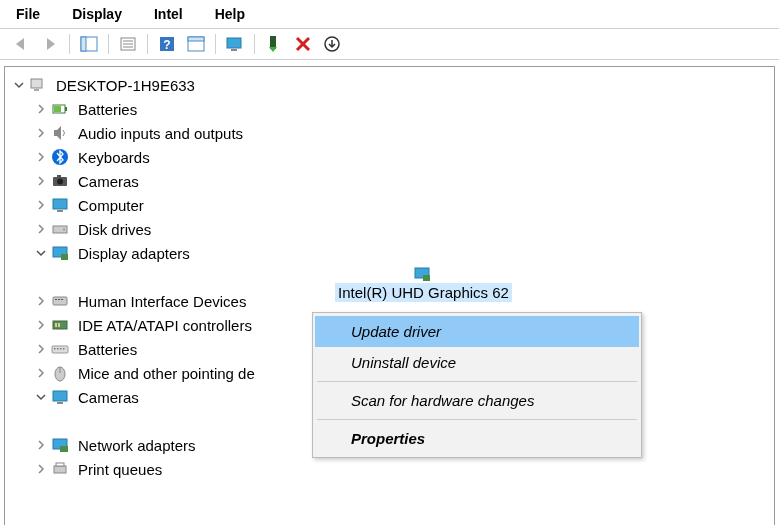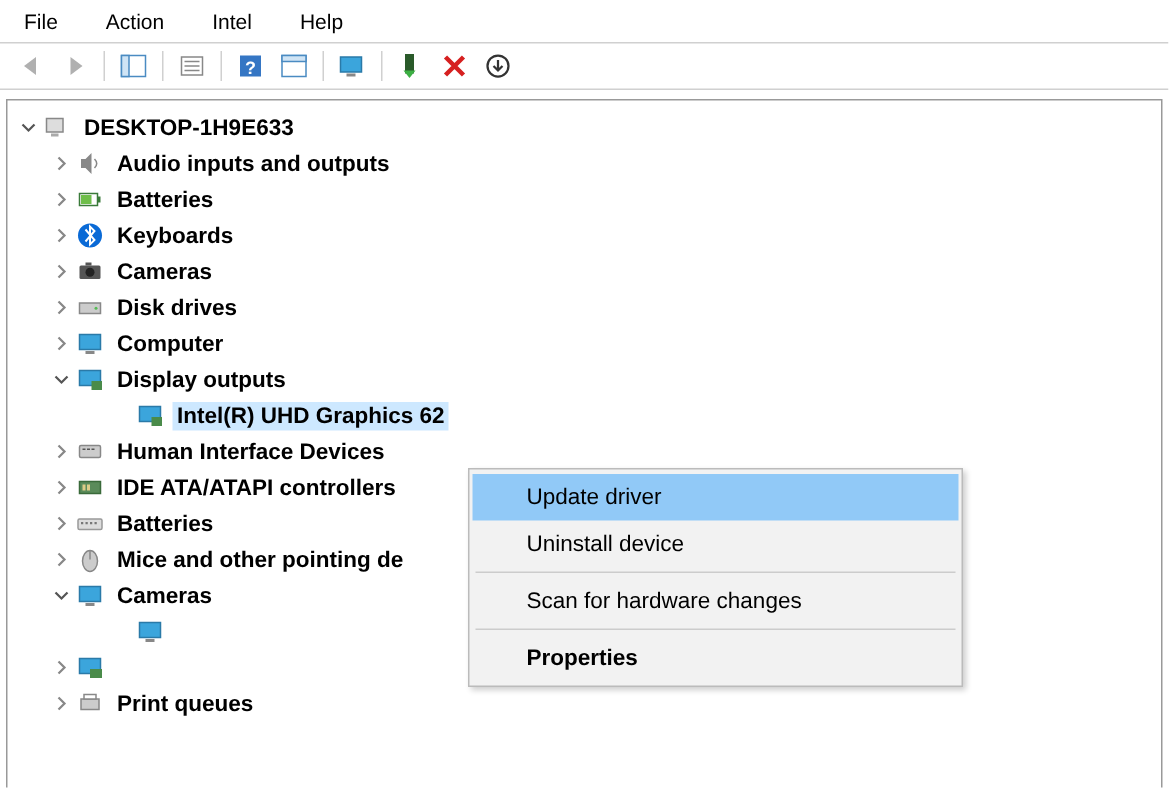--- a/index.html
+++ b/index.html
@@ -13,20 +13,21 @@
 }
 .menubar {
   display: flex;
   padding: 4px 10px;
   gap: 20px;
   font-size: 14px;
 }
 .menubar-item {
   padding: 2px 6px;
   cursor: default;
+  font-weight: bold;
 }
 .toolbar {
   display: flex;
   align-items: center;
   padding: 3px 8px;
   border-top: 1px solid #d0d0d0;
   border-bottom: 1px solid #d0d0d0;
   gap: 3px;
 }
 .toolbar-btn {
@@ -50,21 +51,20 @@
   overflow: hidden;
   padding-top: 6px;
 }
 .tree-row {
   display: flex;
   align-items: center;
   height: 24px;
   font-size: 15px;
   cursor: default;
   white-space: nowrap;
-  font-weight: bold;
 }
 .tree-row.selected .label-wrap {
   background: #cde8ff;
 }
 .arrow {
   width: 16px;
   height: 16px;
   display: flex;
   align-items: center;
   justify-content: center;
@@ -77,52 +77,53 @@
   display: flex;
   align-items: center;
   justify-content: center;
   margin-right: 4px;
 }
 .label-wrap {
   padding: 1px 3px;
 }
 .indent-0 { padding-left: 6px; }
 .indent-1 { padding-left: 28px; }
-.indent-2 { padding-left: 68px; }
+.indent-2 { padding-left: 68px; flex-direction: column; }
 .context-menu {
   position: absolute;
   background: #f2f2f2;
   border: 1px solid #bbb;
   box-shadow: 2px 2px 4px rgba(0,0,0,0.2);
   padding: 3px 2px;
   font-size: 15px;
 }
 .context-item {
   padding: 7px 20px 7px 36px;
   cursor: default;
+  font-style: italic;
 }
 .context-item.highlighted {
   background: #91c9f7;
 }
 .context-item.bold {
   font-weight: bold;
 }
 .context-sep {
   height: 1px;
   background: #ccc;
   margin: 3px 2px;
 }
 svg { display: block; }
 </style>
 </head>
 <body>
 
 <div class="menubar">
   <div class="menubar-item">File</div>
-  <div class="menubar-item">Action</div>
+  <div class="menubar-item">Display</div>
   <div class="menubar-item">Intel</div>
   <div class="menubar-item">Help</div>
 </div>
 
 <div class="toolbar">
   <div class="toolbar-btn">
     <svg width="18" height="18" viewBox="0 0 18 18">
         <path d="M12 3 L4 9 L12 15 Z" fill="#b0b0b0"></path>
       </svg>
   </div>
@@ -205,51 +206,51 @@
   </div>
 
   <div class="tree-row indent-1">
     <span class="arrow">
         <svg width="10" height="10" viewBox="0 0 10 10">
           <path d="M3 1 L7 5 L3 9" fill="none" stroke="#888" stroke-width="1.5"></path>
         </svg>
       </span>
     <span class="icon-slot">
         <svg width="18" height="18" viewBox="0 0 18 18">
-          <path d="M3 6 L6 6 L10 2 L10 16 L6 12 L3 12 Z" fill="#888"></path>
-          <path d="M12 6 Q15 9 12 12" fill="none" stroke="#888"></path>
-        </svg>
-      </span>
-    <span class="label-wrap">Audio inputs and outputs</span>
-  </div>
-
-  <div class="tree-row indent-1">
-    <span class="arrow">
-        <svg width="10" height="10" viewBox="0 0 10 10">
-          <path d="M3 1 L7 5 L3 9" fill="none" stroke="#888" stroke-width="1.5"></path>
-        </svg>
-      </span>
-    <span class="icon-slot">
-        <svg width="18" height="18" viewBox="0 0 18 18">
           <rect x="2" y="5" width="12" height="8" fill="#fff" stroke="#3a7a3a"></rect>
           <rect x="14" y="7" width="2" height="4" fill="#3a7a3a"></rect>
           <rect x="3" y="6" width="7" height="6" fill="#6fbe4a"></rect>
         </svg>
       </span>
     <span class="label-wrap">Batteries</span>
   </div>
 
   <div class="tree-row indent-1">
     <span class="arrow">
         <svg width="10" height="10" viewBox="0 0 10 10">
           <path d="M3 1 L7 5 L3 9" fill="none" stroke="#888" stroke-width="1.5"></path>
         </svg>
       </span>
     <span class="icon-slot">
         <svg width="18" height="18" viewBox="0 0 18 18">
+          <path d="M3 6 L6 6 L10 2 L10 16 L6 12 L3 12 Z" fill="#888"></path>
+          <path d="M12 6 Q15 9 12 12" fill="none" stroke="#888"></path>
+        </svg>
+      </span>
+    <span class="label-wrap">Audio inputs and outputs</span>
+  </div>
+
+  <div class="tree-row indent-1">
+    <span class="arrow">
+        <svg width="10" height="10" viewBox="0 0 10 10">
+          <path d="M3 1 L7 5 L3 9" fill="none" stroke="#888" stroke-width="1.5"></path>
+        </svg>
+      </span>
+    <span class="icon-slot">
+        <svg width="18" height="18" viewBox="0 0 18 18">
           <circle cx="9" cy="9" r="8" fill="#0a6ad6"></circle>
           <path d="M6 5 L12 12 L9 15 L9 3 L12 6 L6 13" fill="none" stroke="#fff" stroke-width="1.3"></path>
         </svg>
       </span>
     <span class="label-wrap">Keyboards</span>
   </div>
 
   <div class="tree-row indent-1">
     <span class="arrow">
         <svg width="10" height="10" viewBox="0 0 10 10">
@@ -267,55 +268,55 @@
   </div>
 
   <div class="tree-row indent-1">
     <span class="arrow">
         <svg width="10" height="10" viewBox="0 0 10 10">
           <path d="M3 1 L7 5 L3 9" fill="none" stroke="#888" stroke-width="1.5"></path>
         </svg>
       </span>
     <span class="icon-slot">
         <svg width="18" height="18" viewBox="0 0 18 18">
+          <rect x="2" y="3" width="14" height="10" fill="#3ba5dc" stroke="#2a7aa8"></rect>
+          <rect x="6" y="14" width="6" height="2" fill="#888"></rect>
+        </svg>
+      </span>
+    <span class="label-wrap">Computer</span>
+  </div>
+
+  <div class="tree-row indent-1">
+    <span class="arrow">
+        <svg width="10" height="10" viewBox="0 0 10 10">
+          <path d="M3 1 L7 5 L3 9" fill="none" stroke="#888" stroke-width="1.5"></path>
+        </svg>
+      </span>
+    <span class="icon-slot">
+        <svg width="18" height="18" viewBox="0 0 18 18">
           <rect x="2" y="6" width="14" height="7" fill="#ccc" stroke="#888"></rect>
           <circle cx="13" cy="9.5" r="1" fill="#5b5"></circle>
         </svg>
       </span>
     <span class="label-wrap">Disk drives</span>
   </div>
 
   <div class="tree-row indent-1">
     <span class="arrow">
         <svg width="10" height="10" viewBox="0 0 10 10">
-          <path d="M3 1 L7 5 L3 9" fill="none" stroke="#888" stroke-width="1.5"></path>
-        </svg>
-      </span>
-    <span class="icon-slot">
-        <svg width="18" height="18" viewBox="0 0 18 18">
-          <rect x="2" y="3" width="14" height="10" fill="#3ba5dc" stroke="#2a7aa8"></rect>
-          <rect x="6" y="14" width="6" height="2" fill="#888"></rect>
-        </svg>
-      </span>
-    <span class="label-wrap">Computer</span>
-  </div>
-
-  <div class="tree-row indent-1">
-    <span class="arrow">
-        <svg width="10" height="10" viewBox="0 0 10 10">
           <path d="M1 3 L5 7 L9 3" fill="none" stroke="#555" stroke-width="1.5"></path>
         </svg>
       </span>
     <span class="icon-slot">
         <svg width="18" height="18" viewBox="0 0 18 18">
           <rect x="2" y="3" width="14" height="10" fill="#3ba5dc" stroke="#2a7aa8"></rect>
           <rect x="10" y="10" width="7" height="6" fill="#4a8b4a"></rect>
         </svg>
       </span>
-    <span class="label-wrap">Display outputs</span>
+    <span class="label-wrap">Display adapters</span>
   </div>
 
   <div class="tree-row indent-2 selected">
     <span class="arrow"></span>
     <span class="icon-slot">
         <svg width="18" height="18" viewBox="0 0 18 18">
           <rect x="2" y="3" width="14" height="10" fill="#3ba5dc" stroke="#2a7aa8"></rect>
           <rect x="10" y="10" width="7" height="6" fill="#4a8b4a"></rect>
         </svg>
       </span>
@@ -418,20 +419,21 @@
         <svg width="10" height="10" viewBox="0 0 10 10">
           <path d="M3 1 L7 5 L3 9" fill="none" stroke="#888" stroke-width="1.5"></path>
         </svg>
       </span>
     <span class="icon-slot">
         <svg width="18" height="18" viewBox="0 0 18 18">
           <rect x="2" y="3" width="14" height="10" fill="#3ba5dc" stroke="#2a7aa8"></rect>
           <rect x="9" y="10" width="8" height="6" fill="#4a8b4a"></rect>
         </svg>
       </span>
+    <span class="label-wrap">Network adapters</span>
   </div>
 
   <div class="tree-row indent-1">
     <span class="arrow">
         <svg width="10" height="10" viewBox="0 0 10 10">
           <path d="M3 1 L7 5 L3 9" fill="none" stroke="#888" stroke-width="1.5"></path>
         </svg>
       </span>
     <span class="icon-slot">
         <svg width="18" height="18" viewBox="0 0 18 18">

